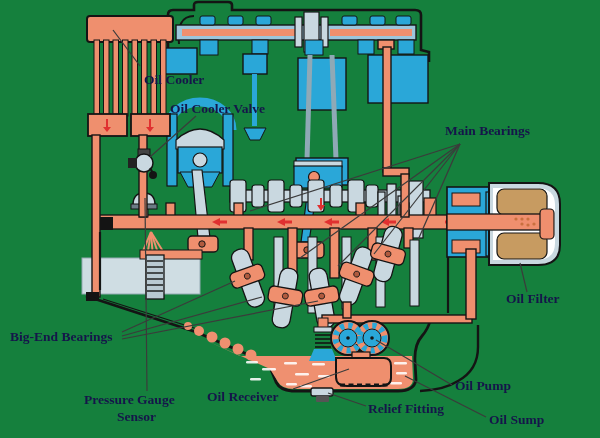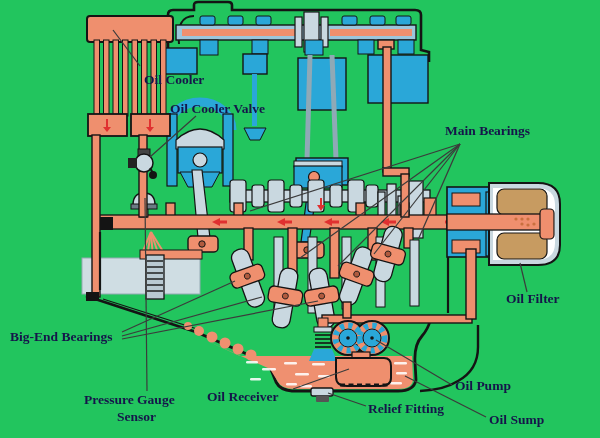--- a/index.html
+++ b/index.html
@@ -1,16 +1,16 @@
 <!DOCTYPE html>
 <html><head>
 <meta charset="utf-8">
 <style>
   html,body{margin:0;padding:0;background:#fff;}
-  .stage{position:relative;width:600px;height:438px;background:#22c55e;overflow:hidden;
+  .stage{position:relative;width:600px;height:438px;background:#15803d;overflow:hidden;
          font-family:"Liberation Serif", serif;}
   svg{display:block;}
   .lbl{font-family:"Liberation Serif", serif;font-weight:bold;font-size:13.5px;fill:#15154a;}
   .leader{stroke:#3b3b3b;stroke-width:1.2;fill:none;}
   .outline{stroke:#141414;fill:none;}
 </style>
 </head>
 <body>
 
 <div class="stage">

